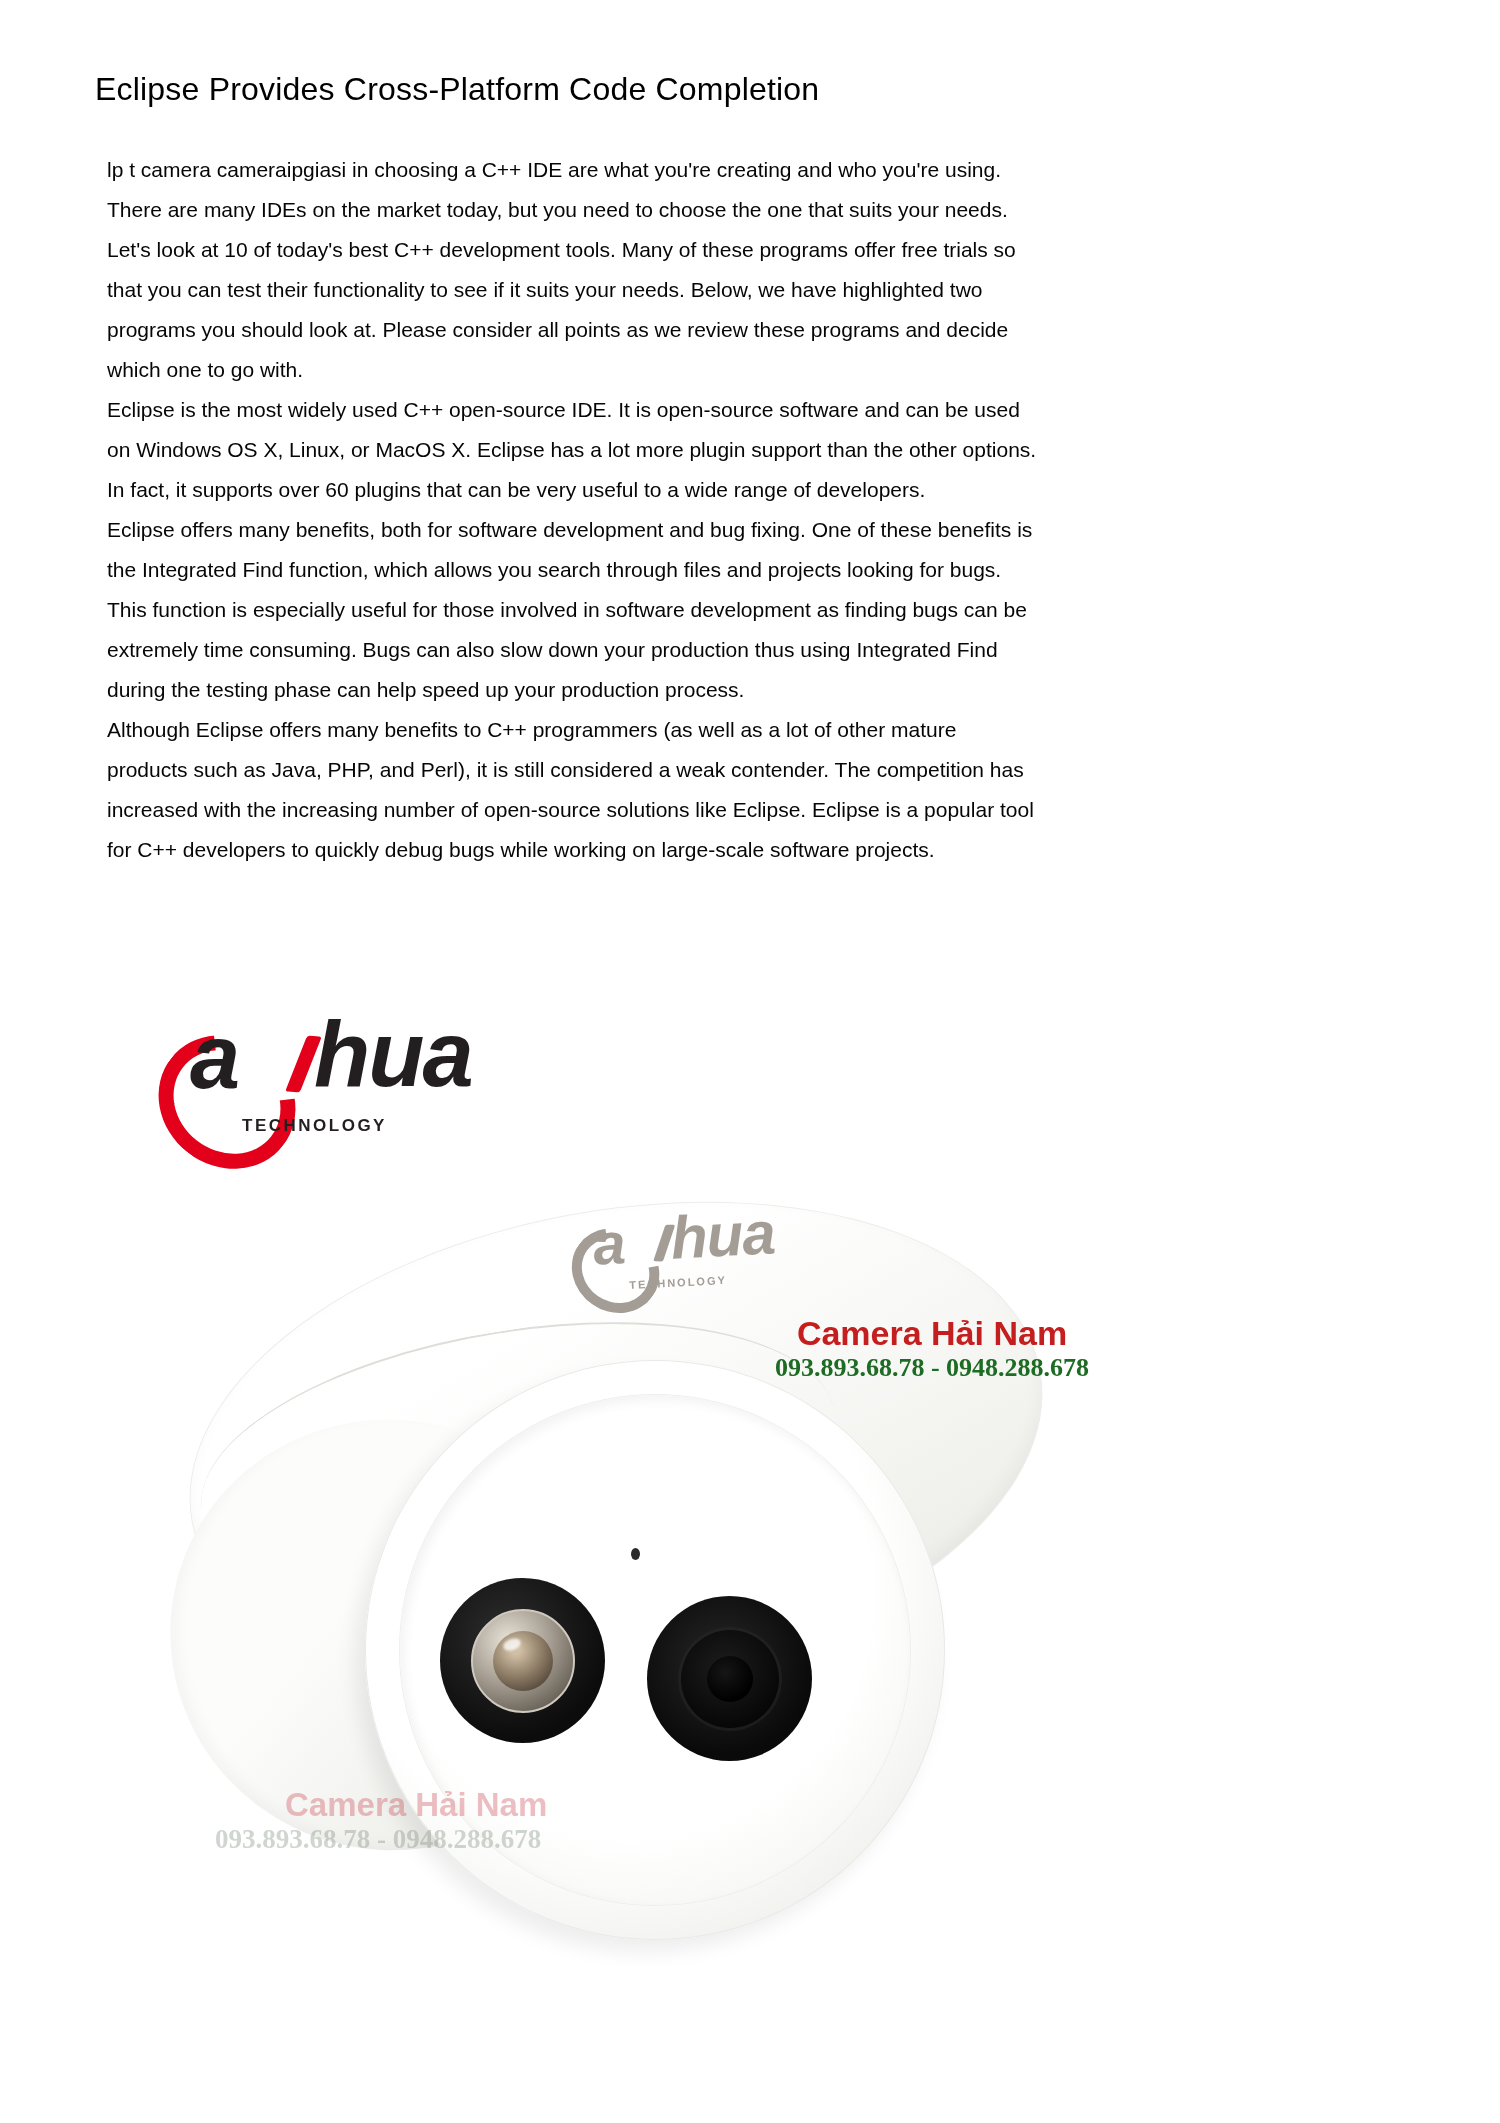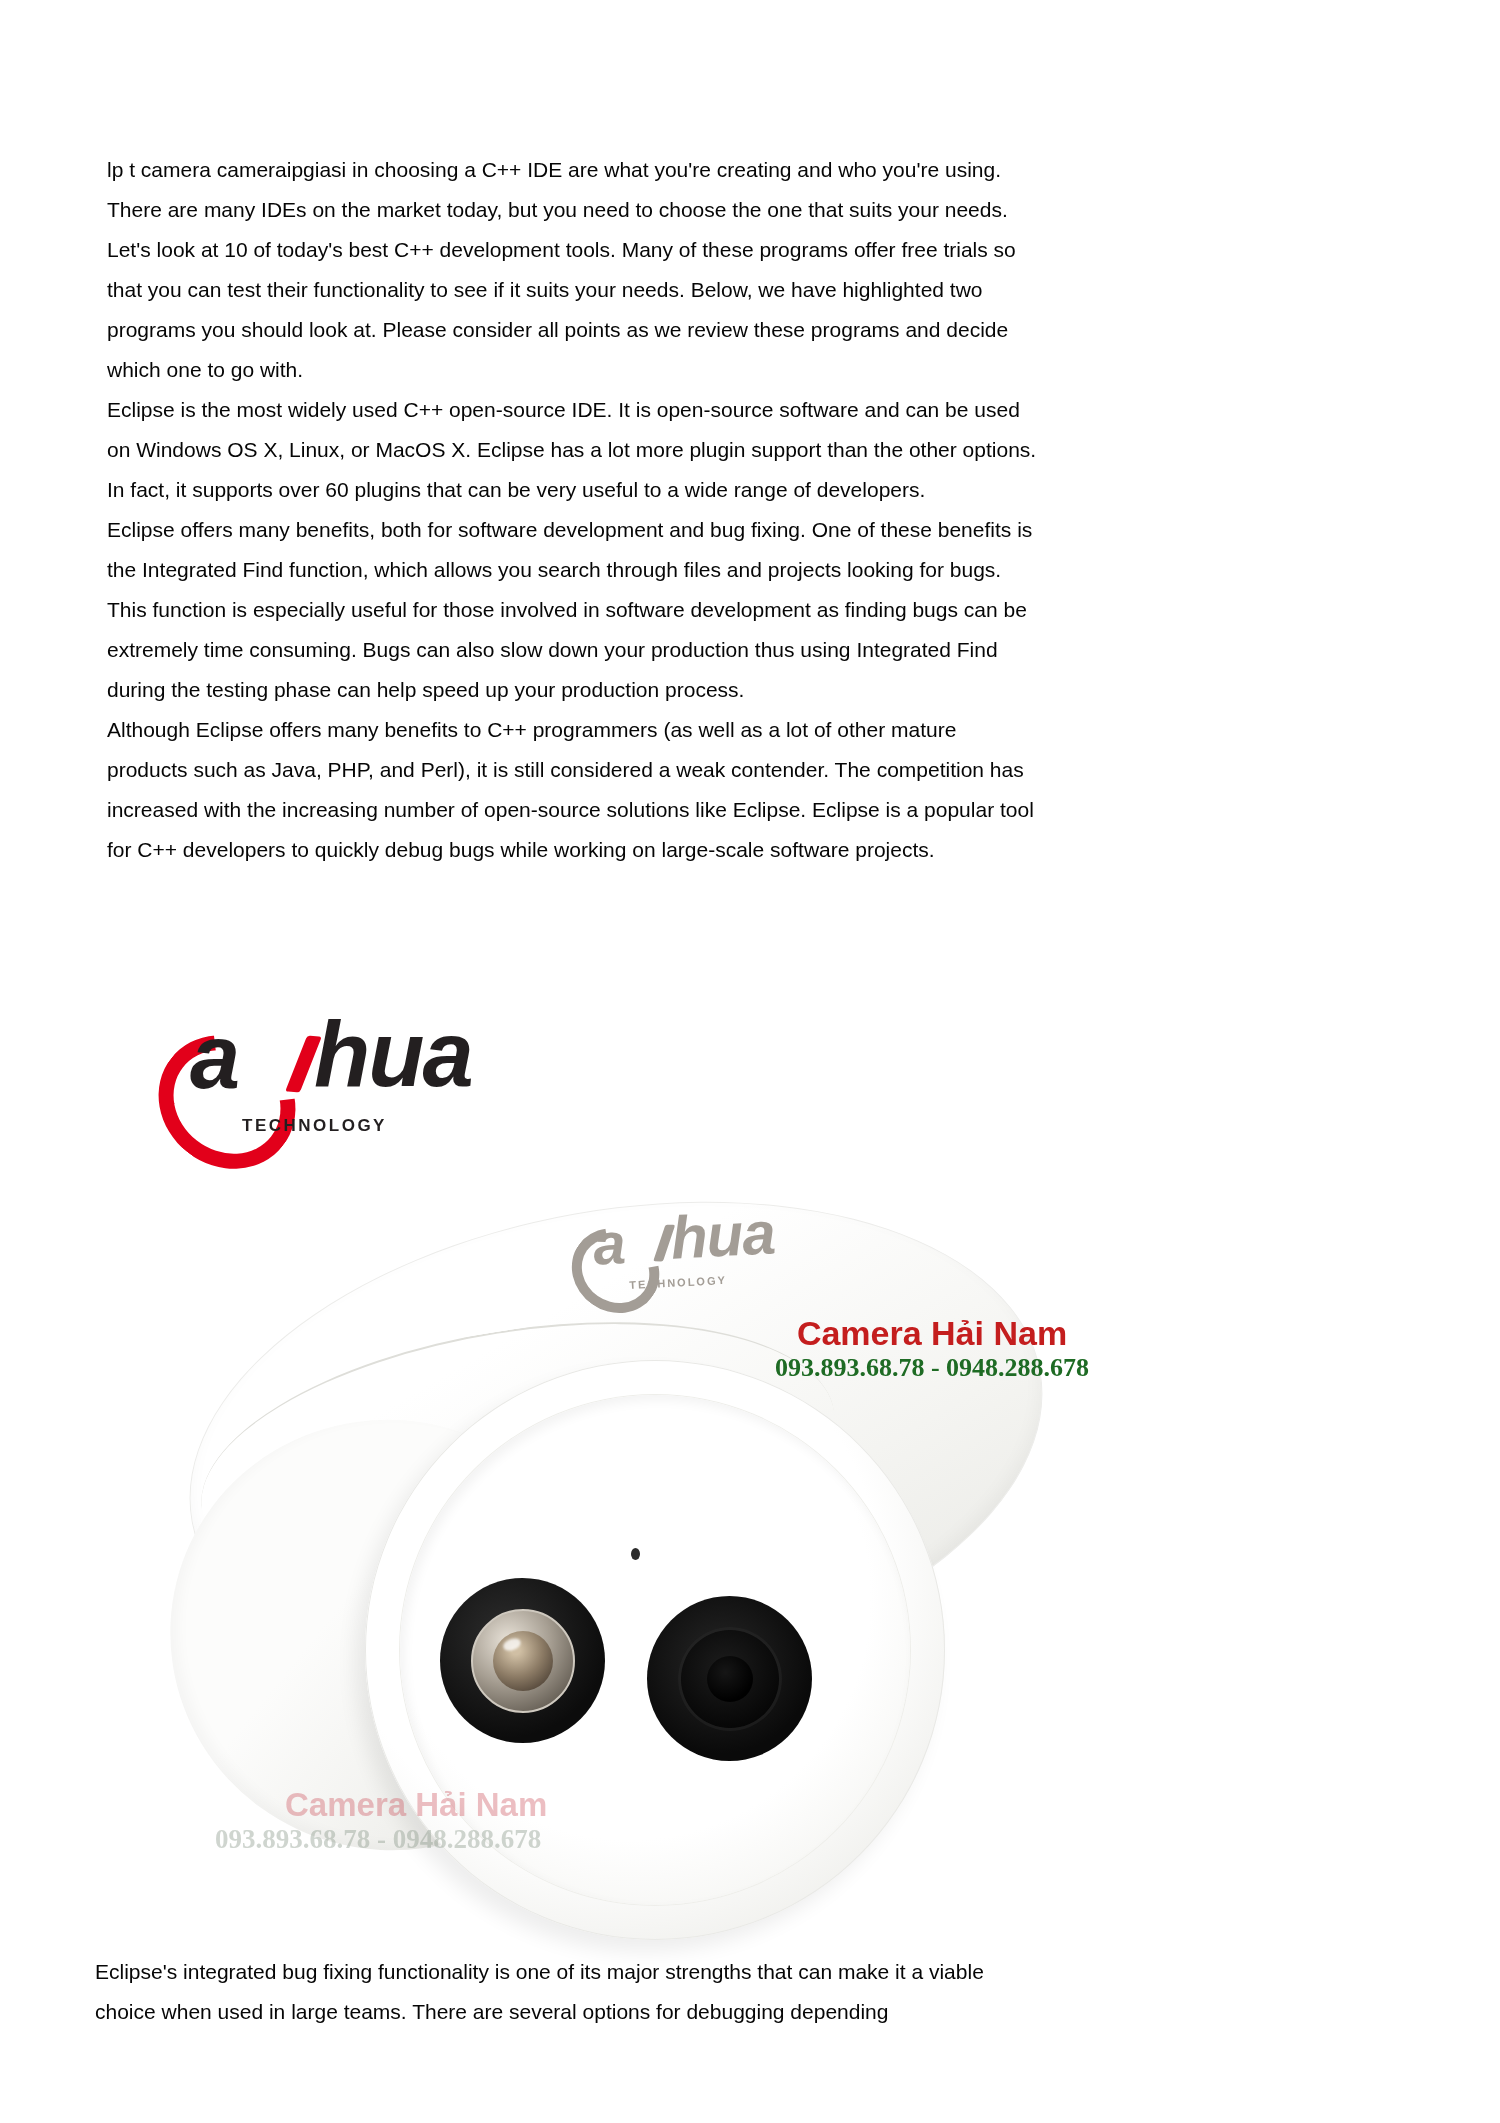--- a/index.html
+++ b/index.html
@@ -156,20 +156,21 @@
     position:absolute;left:45px;top:634px;z-index:5;
     font-family:"Liberation Serif", serif;font-weight:700;font-size:27px;
     color:rgba(140,155,140,0.42);white-space:nowrap;
   }
 </style>
 </head>
 <body>
 
 <div class="page">
 
+  <h1 class="doc-title">Eclipse Provides Cross-Platform Code Completion</h1>
 
   <div class="doc-body">
     <p>lp t camera cameraipgiasi in choosing a C++ IDE are what you're creating and who you're using. There are many IDEs on the market today, but you need to choose the one that suits your needs. Let's look at 10 of today's best C++ development tools. Many of these programs offer free trials so that you can test their functionality to see if it suits your needs. Below, we have highlighted two programs you should look at. Please consider all points as we review these programs and decide which one to go with.</p>
     <p>Eclipse is the most widely used C++ open-source IDE. It is open-source software and can be used on Windows OS X, Linux, or MacOS X. Eclipse has a lot more plugin support than the other options. In fact, it supports over 60 plugins that can be very useful to a wide range of developers.</p>
     <p>Eclipse offers many benefits, both for software development and bug fixing. One of these benefits is the Integrated Find function, which allows you search through files and projects looking for bugs. This function is especially useful for those involved in software development as finding bugs can be extremely time consuming. Bugs can also slow down your production thus using Integrated Find during the testing phase can help speed up your production process.</p>
     <p>Although Eclipse offers many benefits to C++ programmers (as well as a lot of other mature products such as Java, PHP, and Perl), it is still considered a weak contender. The competition has increased with the increasing number of open-source solutions like Eclipse. Eclipse is a popular tool for C++ developers to quickly debug bugs while working on large-scale software projects.</p>
   </div>
 
   <div class="logo">
     <div class="logo-arc"></div>
@@ -210,15 +211,14 @@
 
     <div class="cam-seller">
       <div class="cam-seller-name">Camera Hải Nam</div>
       <div class="cam-seller-phones">093.893.68.78 - 0948.288.678</div>
     </div>
 
     <div class="cam-wm-name">Camera Hải Nam</div>
     <div class="cam-wm-phones">093.893.68.78 - 0948.288.678</div>
   </div>
 
-  <div class="doc-closing">Eclipse's integrated bug fixing functionality is one of its major strengths that can make it a viable choice when used in large teams. There are several options for debugging depending</div>
 
 </div>
 
 </body></html>

